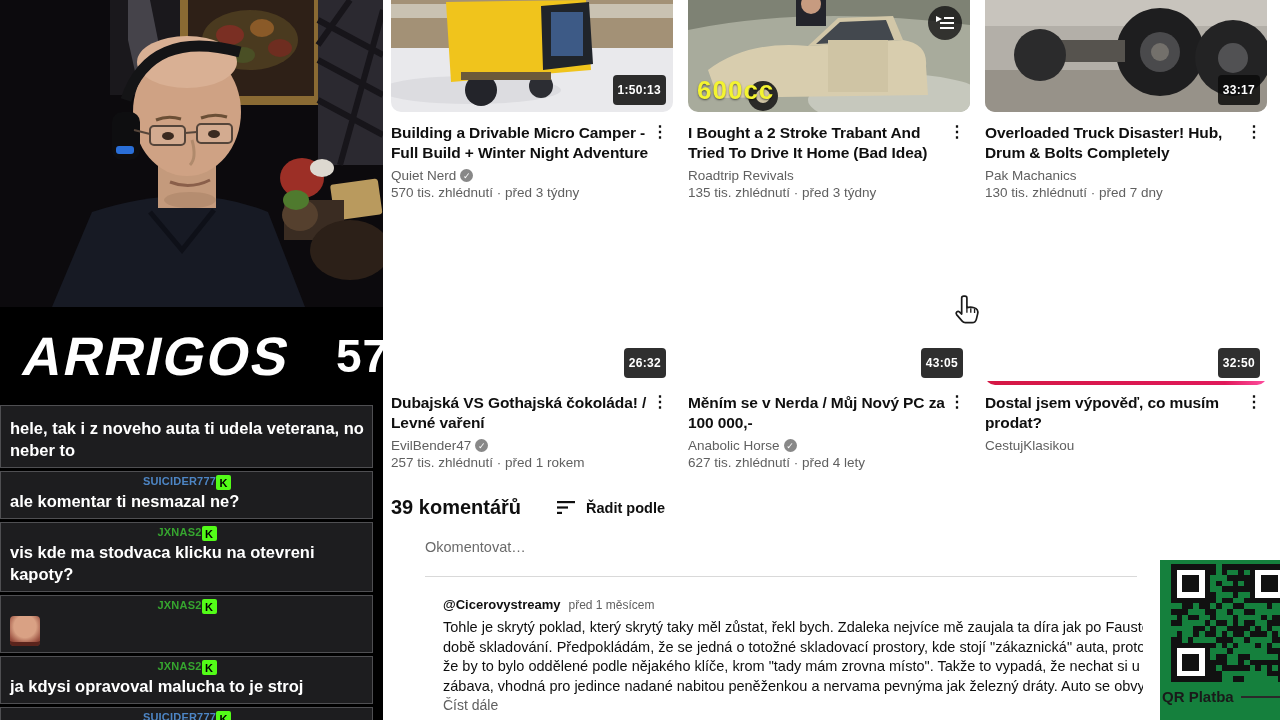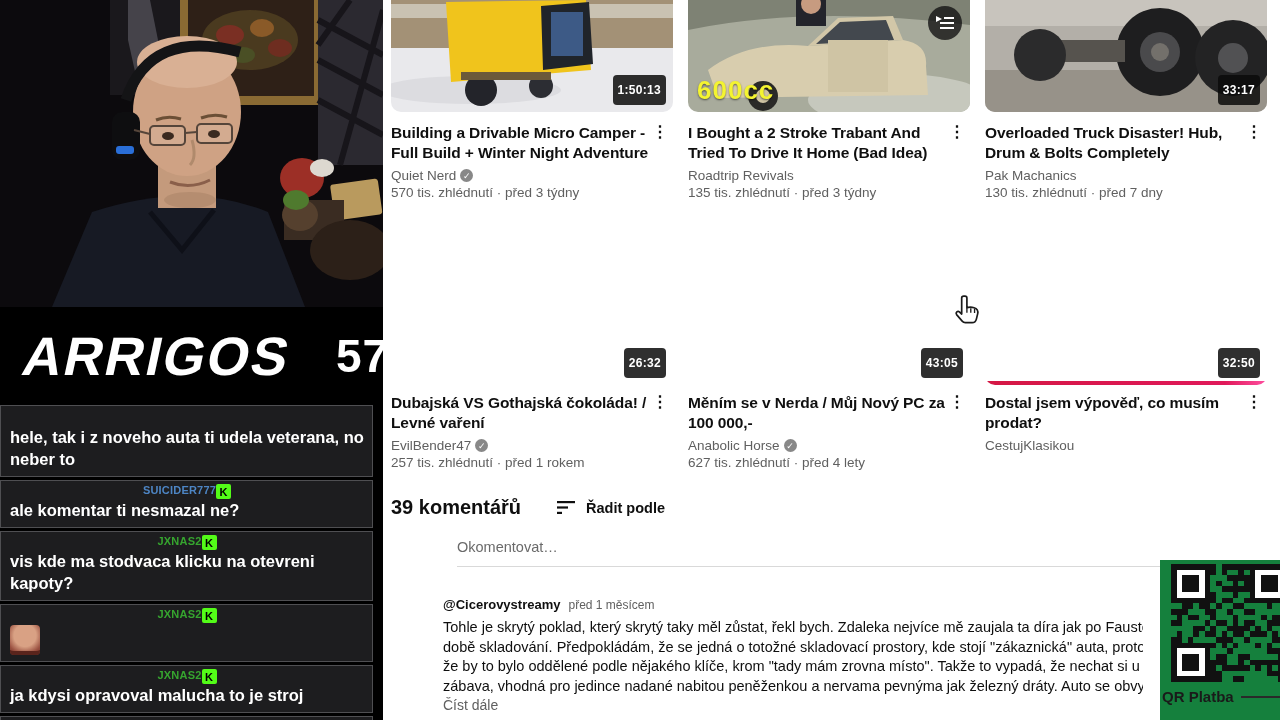--- a/index.html
+++ b/index.html
@@ -55,21 +55,21 @@
   .verified { width:13px; height:13px; background:#888; border-radius:50%; color:#fff; font-size:9px;
               display:inline-flex; align-items:center; justify-content:center; }
   .v-meta { margin-top:2px; font-size:13.5px; color:#606060; }
 
   
   #comments-head { position:absolute; left:8px; top:496px; display:flex; align-items:center; gap:36px; }
   #comments-count { font-size:20px; font-weight:700; color:#0f0f0f; }
   #sort-btn { display:flex; align-items:center; gap:10px; cursor:pointer; }
   #sort-label { font-size:14.5px; font-weight:600; color:#0f0f0f; }
   #comment-input-wrap { position:absolute; left:42px; top:538px; width:712px; border-bottom:1px solid #d9d9d9;
-                        padding-bottom:10px;margin-left:32px; }
+                        padding-bottom:20px; }
   #comment-input { border:none; outline:none; width:100%; font-size:14.5px; color:#0f0f0f;
                    font-family:"Liberation Sans",sans-serif; background:transparent; }
   #comment-input::placeholder { color:#6a6a6a; }
   #comment { position:absolute; left:60px; top:597px; width:700px; }
   .c-head { display:flex; align-items:baseline; gap:8px; }
   .c-author { font-size:13px; font-weight:700; color:#0f0f0f; }
   .c-time { font-size:12px; color:#606060; }
   .c-lines { margin-top:6px; }
   .c-line { font-size:14.5px; color:#0f0f0f; line-height:19.5px; white-space:nowrap; overflow:hidden;
             width:700px; }
@@ -141,21 +141,21 @@
         <ellipse cx="190" cy="200" rx="26" ry="8" fill="#b58d70"></ellipse>
       </svg>
     </div>
 
     <div id="banner">
       <span class="logo-text">ARRIGOS</span>
       <span class="logo-num">57</span>
     </div>
 
     <div id="chat">
-      <div class="chat-msg" style="padding-top:20px">
+      <div class="chat-msg" style="padding-top:11px">
         <div class="chat-text">hele, tak i z noveho auta ti udela veterana, no neber to</div>
       </div>
       <div class="chat-msg">
         <div class="chat-user-row">
           <span class="chat-user user-blue">SUICIDER777</span>
           <span class="kick-badge">K</span>
         </div>
         <div class="chat-text">ale komentar ti nesmazal ne?</div>
       </div>
       <div class="chat-msg">

